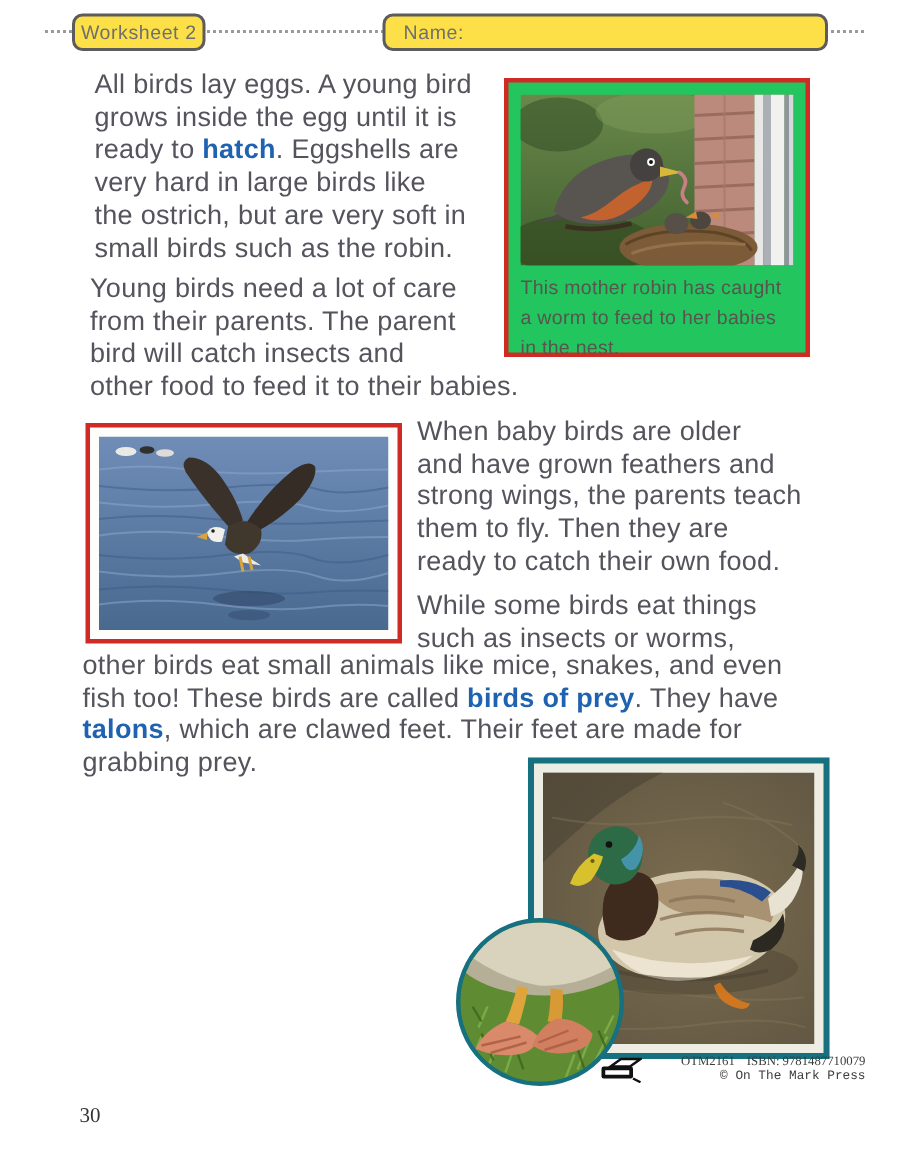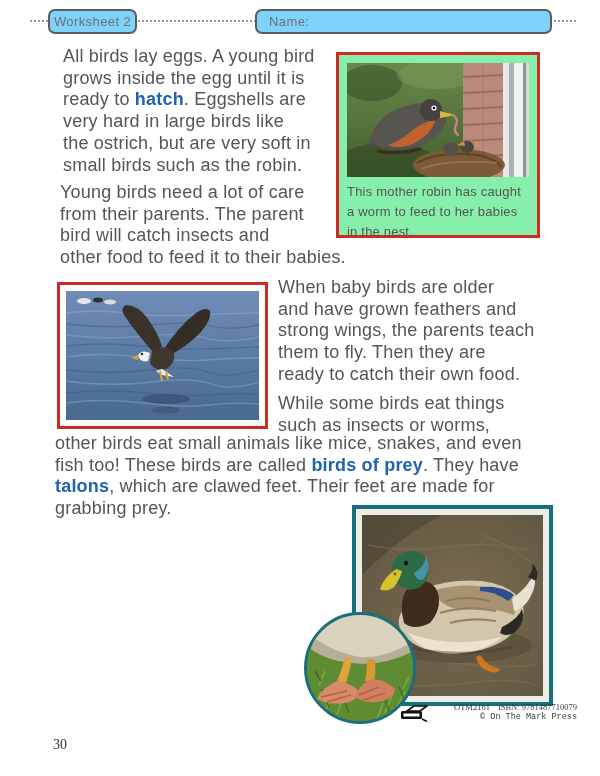--- a/index.html
+++ b/index.html
@@ -2,35 +2,35 @@
 <html><head>
 <meta charset="utf-8">
 <style>
   html,body{margin:0;padding:0;background:#fff;}
   .page{position:relative;width:600px;height:776px;background:#ffffff;overflow:hidden;
         font-family:"Liberation Sans","DejaVu Sans",sans-serif;}
 
   
   .dotted-rule{position:absolute;left:30px;top:20px;width:546px;height:0;
                border-top:2px dotted #9a9a9a;}
-  .hdr-box{position:absolute;top:9px;height:21px;background:#7dd3fc;border:2px solid #5c5c5c;
+  .hdr-box{position:absolute;top:9px;height:21px;background:#fde047;border:2px solid #5c5c5c;
            border-radius:7px;color:#6f6f6f;font-size:13px;letter-spacing:.4px;
            display:flex;align-items:center;}
   .hdr-worksheet{left:48px;width:85px;justify-content:center;}
   .hdr-name{left:255px;width:281px;justify-content:flex-start;padding-left:12px;}
 
   
   .para{position:absolute;white-space:pre-line;color:#54545c;font-size:18px;
         line-height:21.7px;letter-spacing:.2px;}
   .para .kw{color:#1f63b0;font-weight:700;}
 
   
   .fig{position:absolute;box-sizing:border-box;}
   .fig-robin{left:336px;top:52px;width:204px;height:186px;border:3px solid #cf2a23;
-             background:#86efac;padding:8px;}
+             background:#22c55e;padding:8px;}
   .fig-robin svg{display:block;width:182px;height:114px;}
   .robin-caption{margin-top:5px;font-size:13px;line-height:20px;color:#56564e;
                  white-space:pre-line;letter-spacing:.2px;}
   .fig-eagle{left:57px;top:282px;width:211px;height:147px;border:3px solid #cf2a23;
              background:#fdfdfb;padding:6px;}
   .fig-eagle svg{display:block;width:193px;height:129px;}
   .fig-duck{left:352px;top:505px;width:201px;height:201px;border:4px solid #16707f;
             background:#eeede4;padding:6px;}
   .fig-duck svg{display:block;width:181px;height:181px;}
   .fig-feet{left:304px;top:612px;width:112px;height:112px;border:3px solid #16707f;

